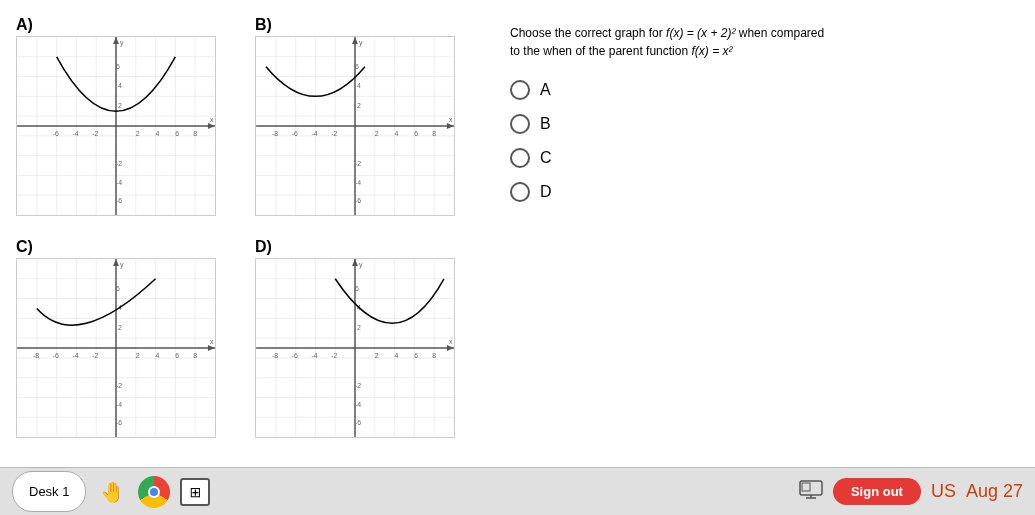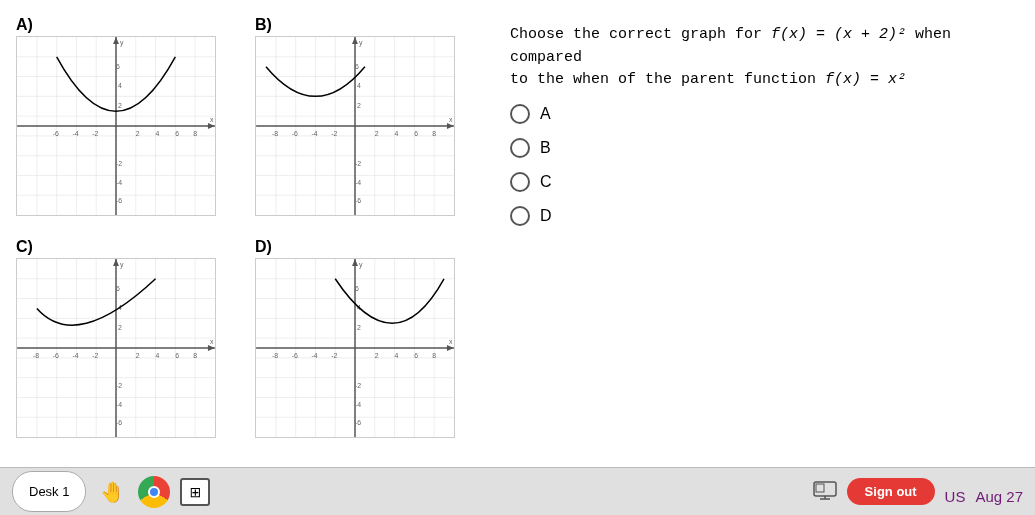--- a/index.html
+++ b/index.html
@@ -57,24 +57,23 @@
       width: 100%;
       height: 100%;
     }
 
     .question-section {
       flex: 1;
       padding: 8px 24px;
     }
 
     .question-text {
-      font-size: 15px;
-      margin-bottom: 12px;
+      font-size: 12px;
+      margin-bottom: 20px;
       line-height: 1.5;
-      font-family: Liberation Mono, monospace;
     }
 
     .options {
       display: flex;
       flex-direction: column;
       gap: 14px;
     }
 
     .option {
       display: flex;
@@ -137,38 +136,38 @@
 
     .taskbar-icon.chrome {
       background: radial-gradient(circle at 50% 50%, #4285f4 30%, transparent 30%),
         conic-gradient(#ea4335 0deg 120deg, #fbbc05 120deg 240deg, #34a853 240deg 360deg);
       border-radius: 50%;
     }
 
     .taskbar-right {
       margin-left: auto;
       display: flex;
-      align-items: flex-end;
+      align-items: center;
       gap: 10px;
     }
 
     .sign-out-btn {
       background: #e53935;
       color: #fff;
       border: none;
       border-radius: 20px;
       padding: 6px 18px;
       font-size: 13px;
       font-weight: bold;
       cursor: pointer;
     }
 
     .taskbar-text {
-      font-size: 15px;
-      color: #701a75;
+      font-size: 18px;
+      color: #c2410c;
     }
 
     
     .grid-line {
       stroke: #ddd;
       stroke-width: 0.5;
     }
     .axis-line {
       stroke: #555;
       stroke-width: 1.5;

